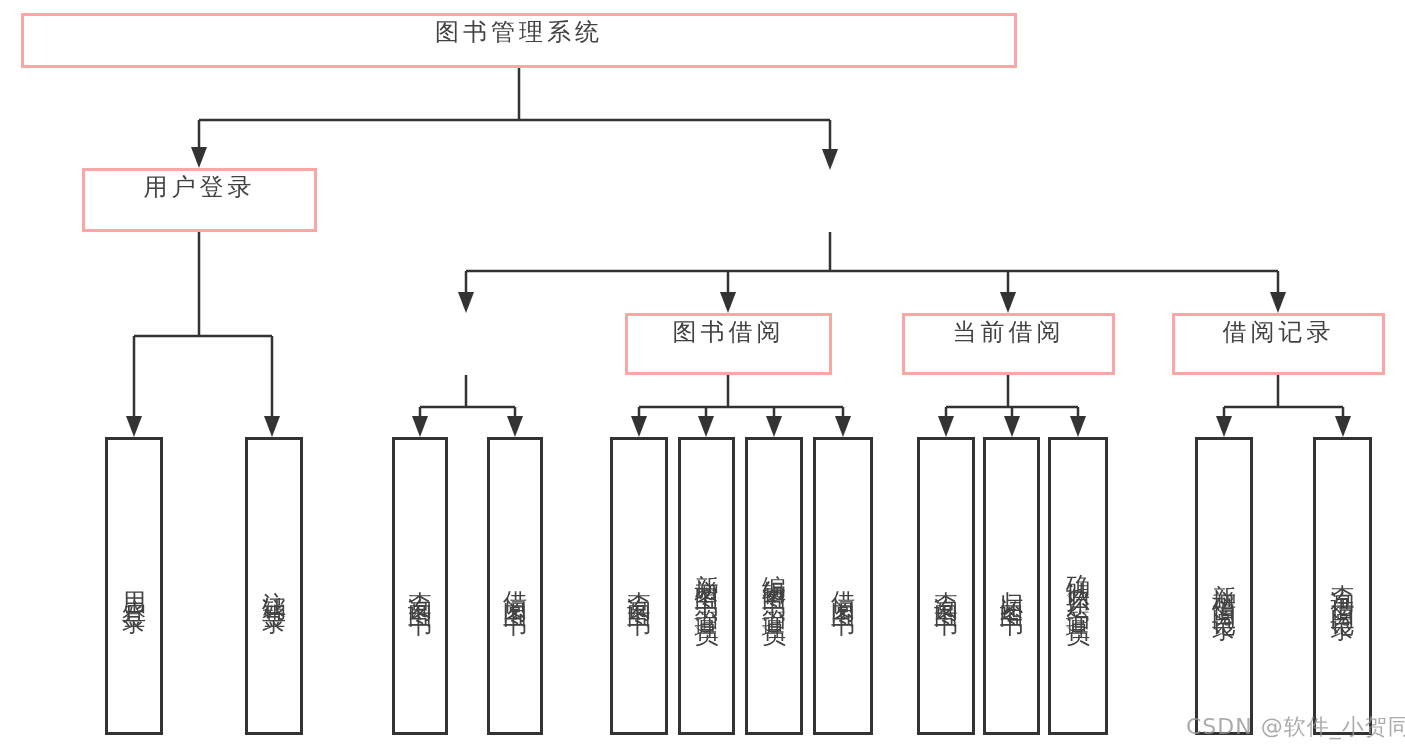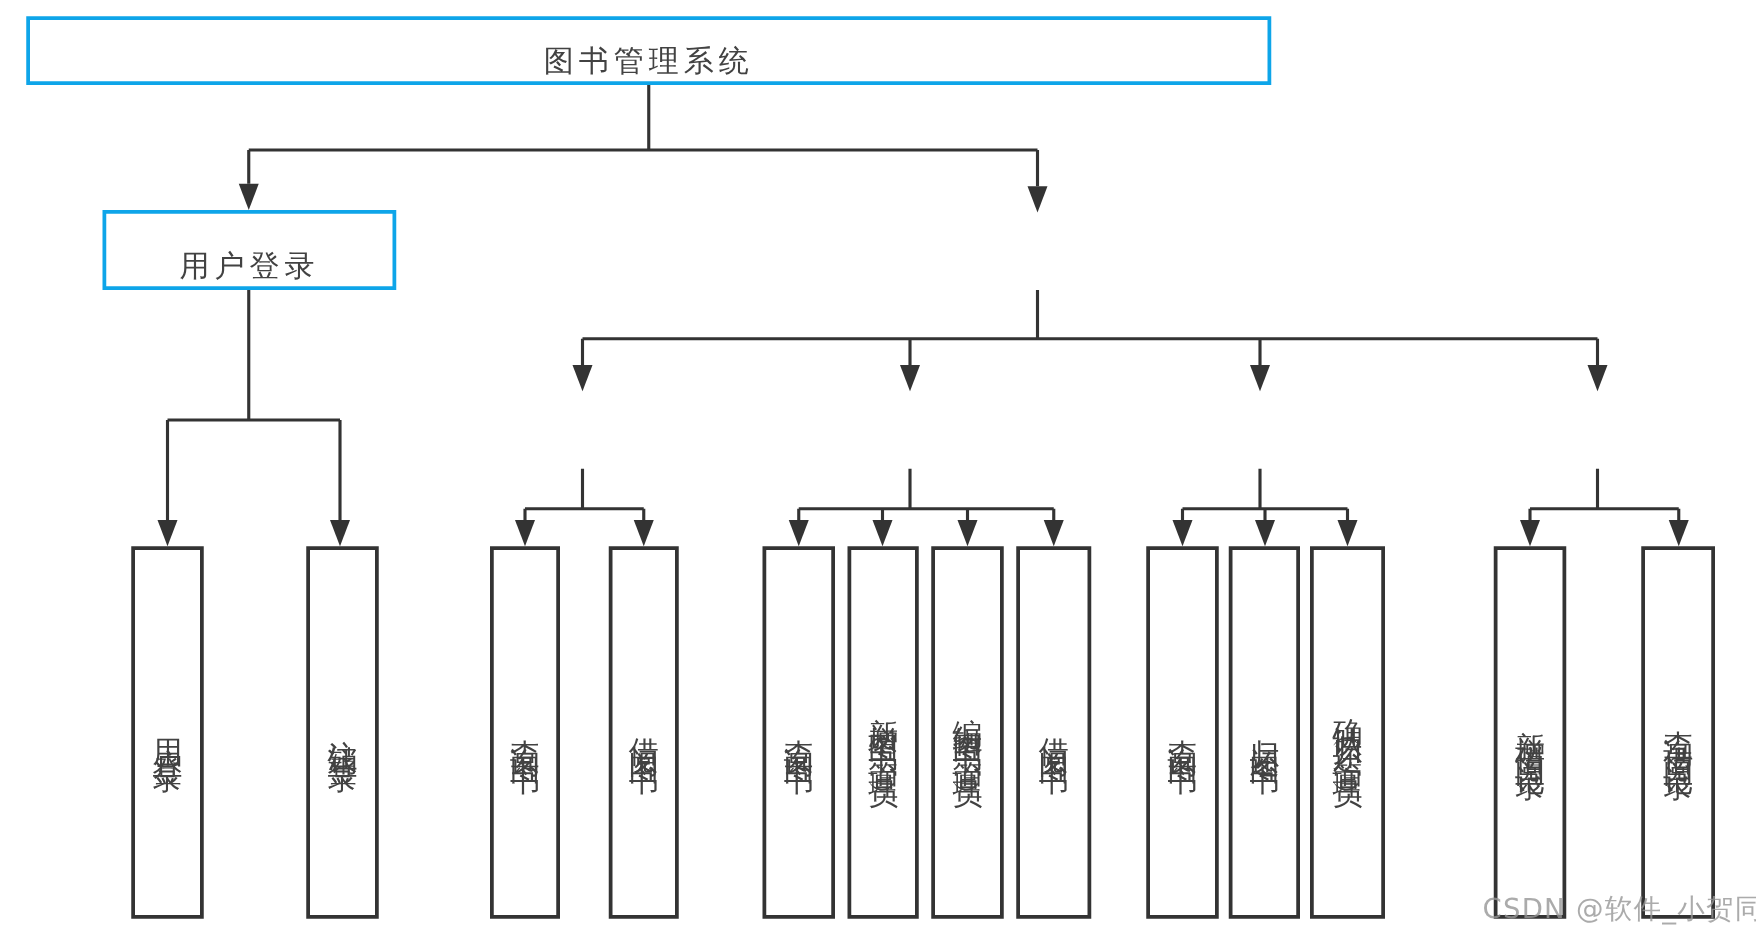--- a/index.html
+++ b/index.html
@@ -13,23 +13,23 @@
   }
   .connectors {
     position: absolute;
     left: 0; top: 0;
     z-index: 1;
   }
   .hbox {
     position: absolute;
     box-sizing: border-box;
     background: #ffffff;
-    border: 3px solid #0ea5e9;
+    border: 3px solid #fca5a5;
     display: flex;
-    align-items: flex-end;
+    align-items: flex-start;
     justify-content: center;
     z-index: 2;
   }
   .hbox .lbl {
     font-size: 24px;
     letter-spacing: 4px;
     color: #424242;
     white-space: nowrap;
   }
   .vbox {
@@ -98,20 +98,29 @@
   </svg>
 
   <div class="hbox" style="left:21px; top:13px; width:996px; height:55px">
     <span class="lbl">图书管理系统</span>
   </div>
 
   <div class="hbox" style="left:82px; top:168px; width:235px; height:64px">
     <span class="lbl">用户登录</span>
   </div>
 
+  <div class="hbox" style="left:625px; top:313px; width:207px; height:62px">
+    <span class="lbl">图书借阅</span>
+  </div>
+  <div class="hbox" style="left:902px; top:313px; width:213px; height:62px">
+    <span class="lbl">当前借阅</span>
+  </div>
+  <div class="hbox" style="left:1172px; top:313px; width:213px; height:62px">
+    <span class="lbl">借阅记录</span>
+  </div>
 
   <div class="vbox" style="left:105px; top:437px; width:58px; height:298px">
     <span class="vlbl">用户登录</span>
   </div>
   <div class="vbox" style="left:245px; top:437px; width:58px; height:298px">
     <span class="vlbl">注销登录</span>
   </div>
 
   <div class="vbox" style="left:392px; top:437px; width:56px; height:298px">
     <span class="vlbl">查询图书</span>

